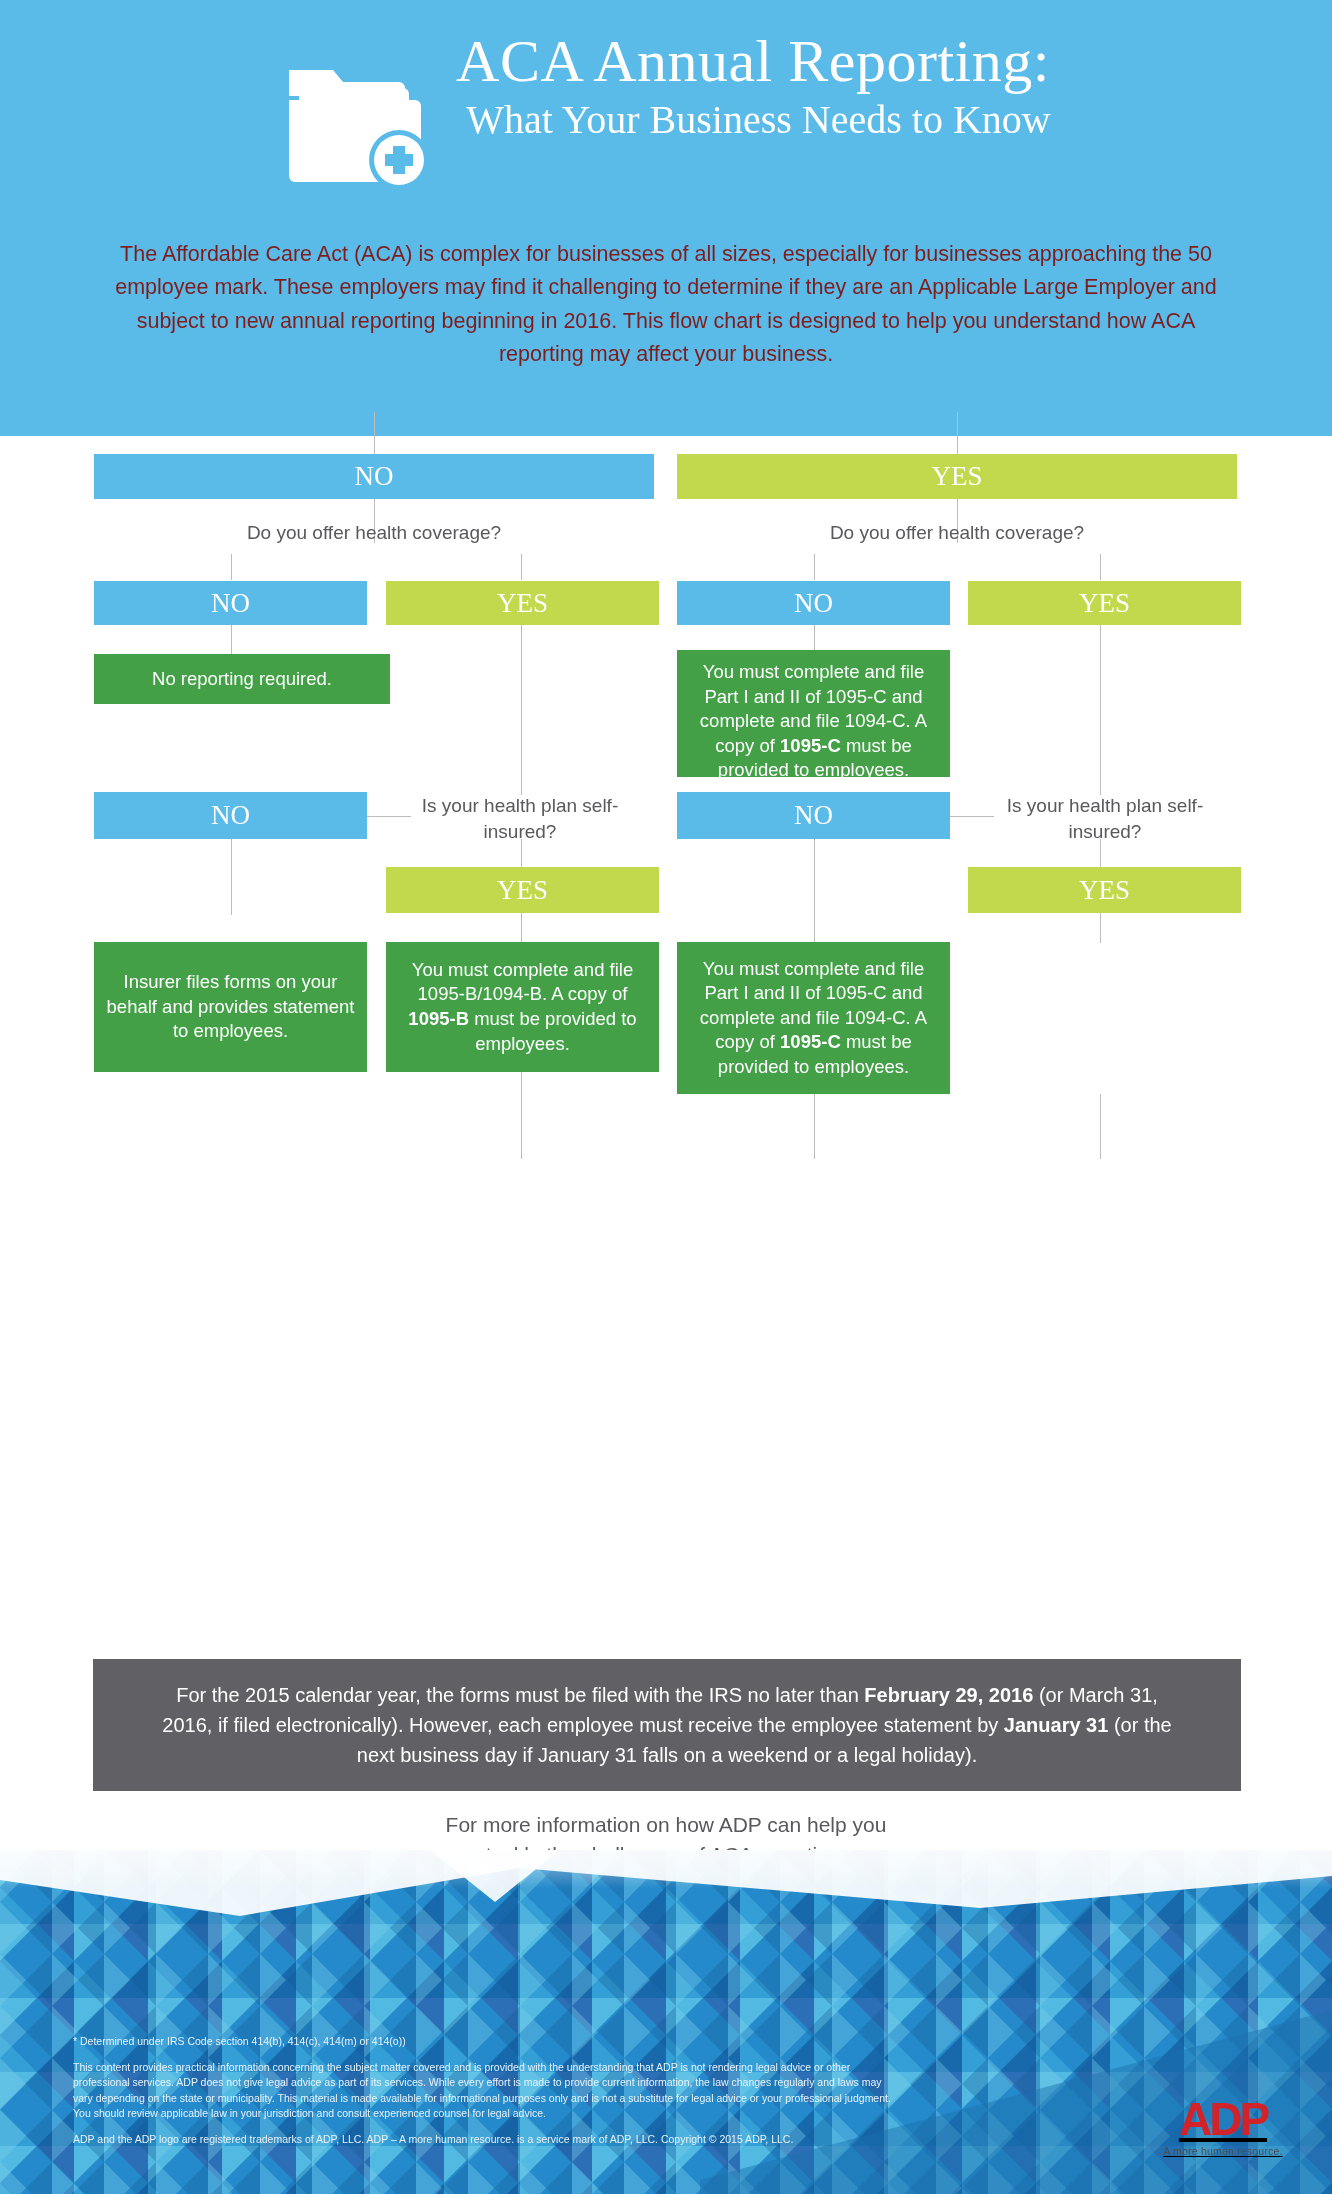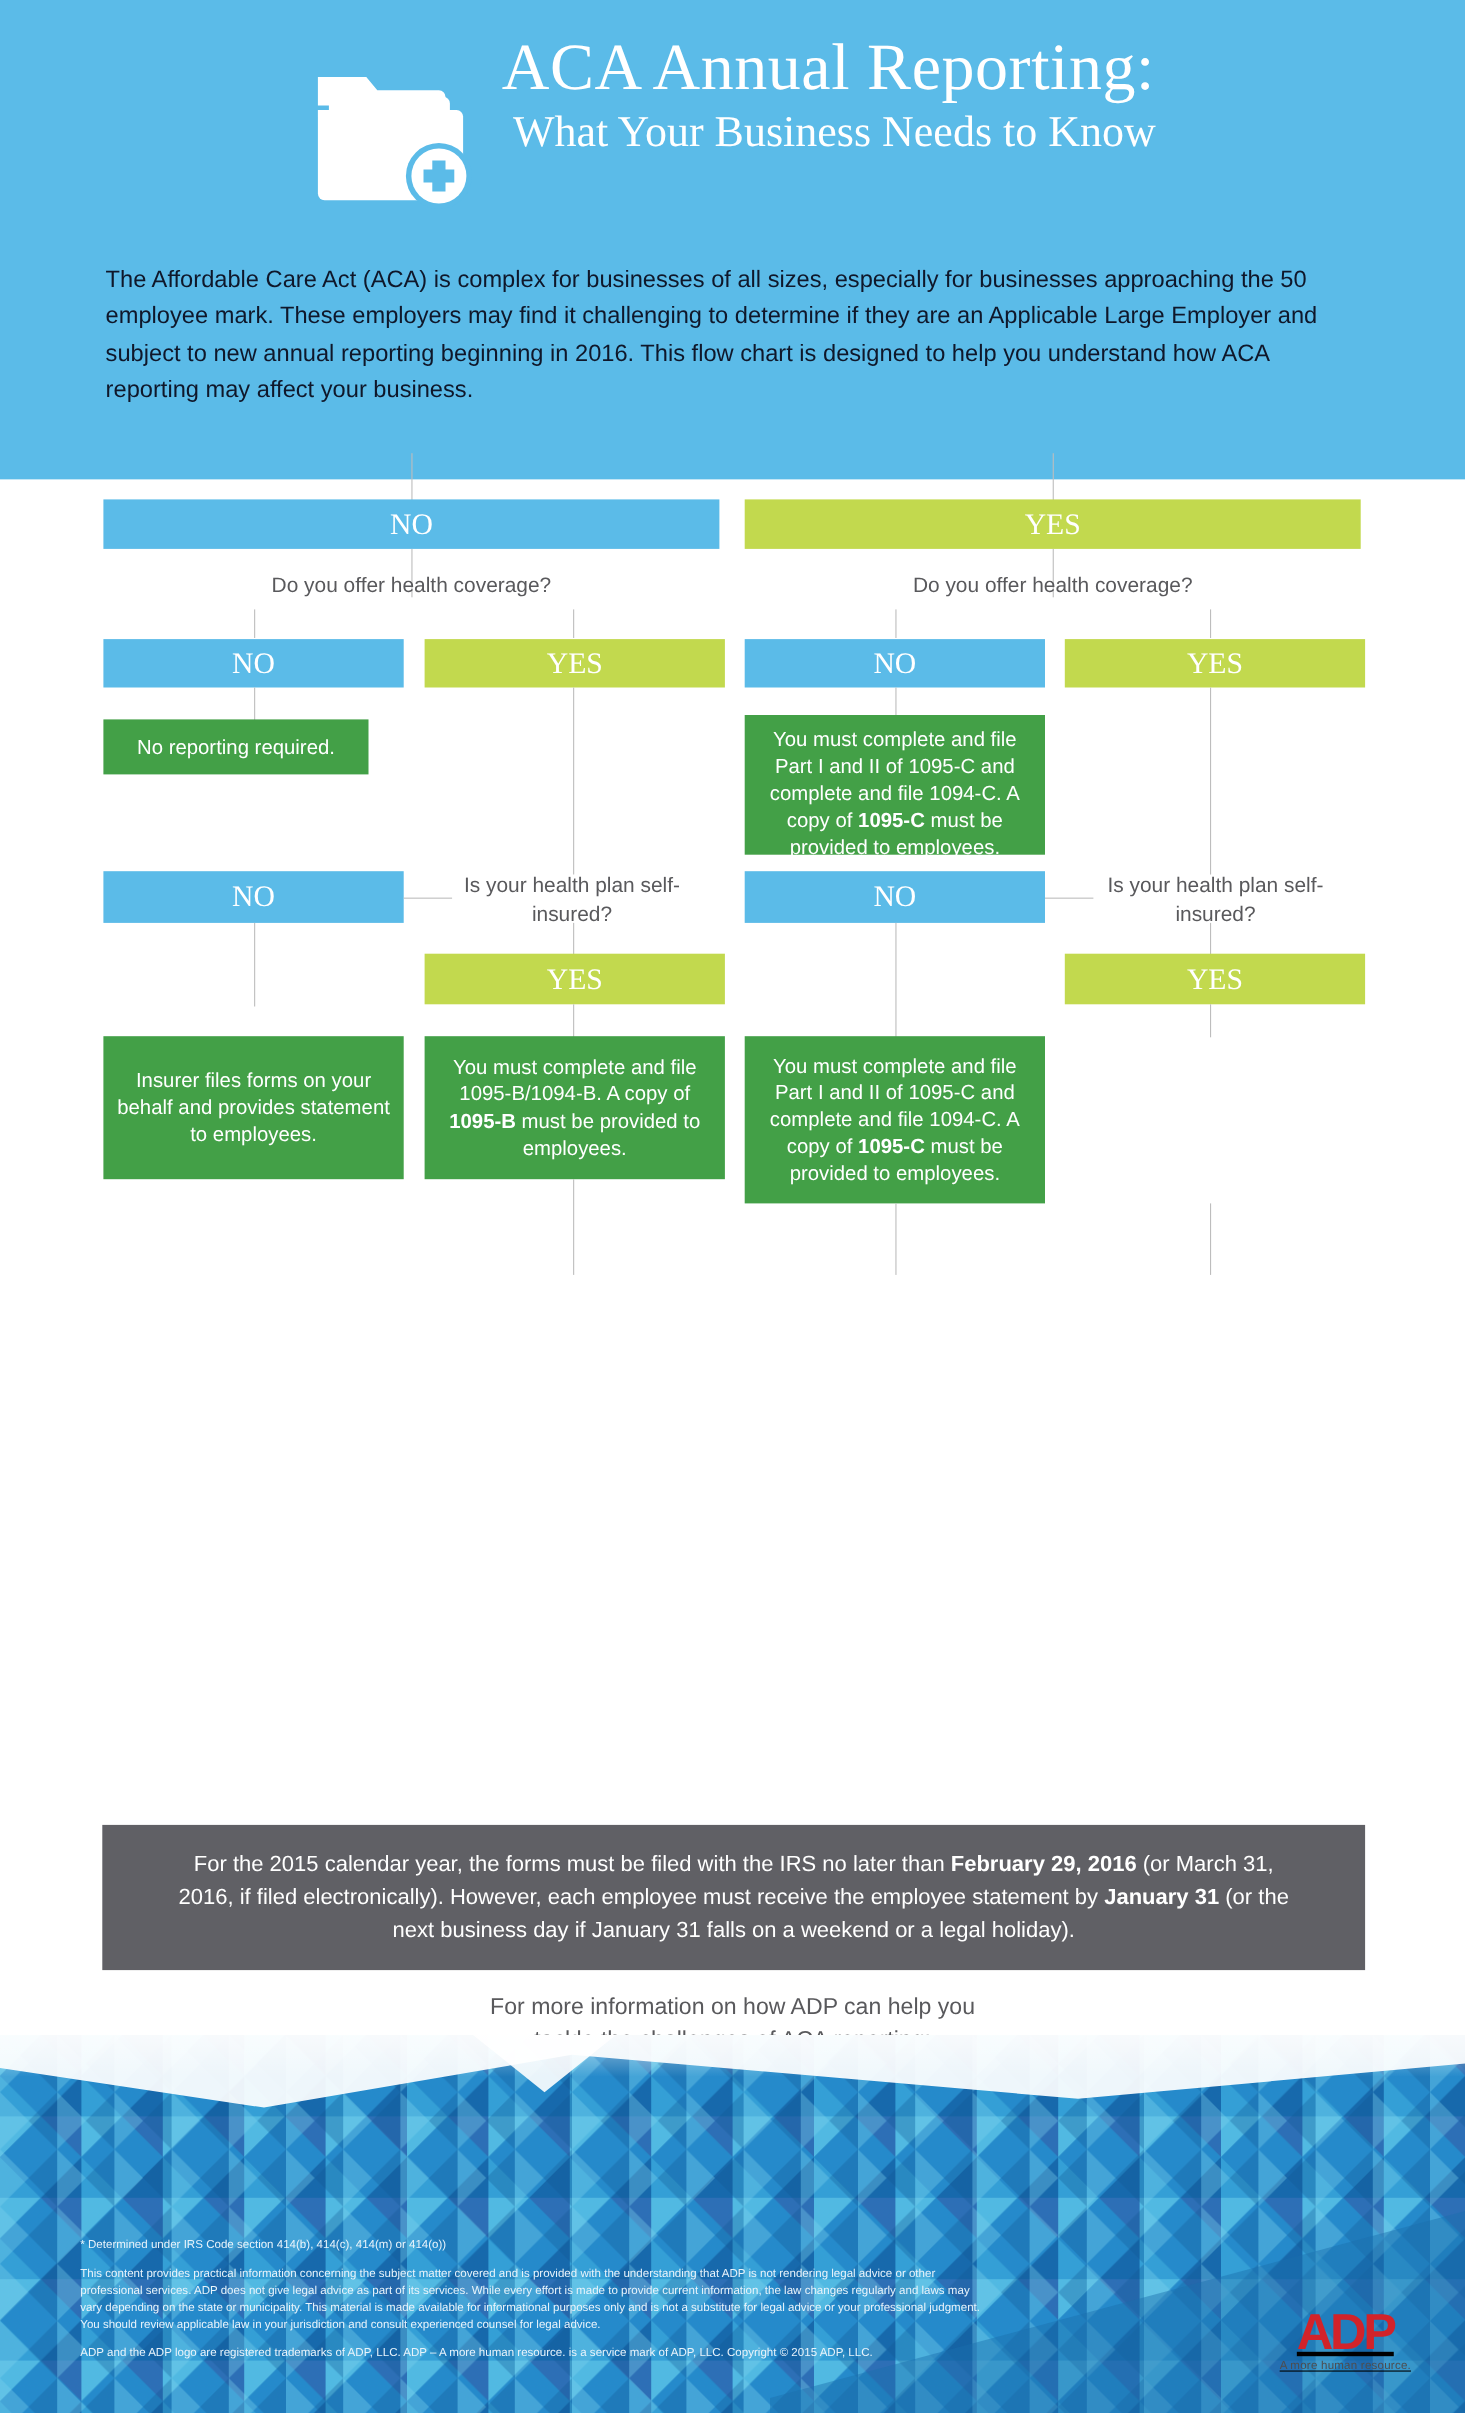--- a/index.html
+++ b/index.html
@@ -27,21 +27,21 @@
     white-space: nowrap;
   }
   .title-sub {
     font-family: "Liberation Serif", serif;
     font-size: 40px; color: #ffffff; line-height: 1.22; margin-top: 4px;
     white-space: nowrap;
     margin-left: 11px;
   }
   .intro {
     position: absolute; left: 96px; top: 238px; width: 1140px;
-    color: #0f172a; font-size: 21.5px; line-height: 1.55;
+    text-align: center; color: #7f1d1d; font-size: 21.5px; line-height: 1.55;
   }
 
   
   .flow { position: absolute; left: 0; top: 436px; width: 1332px; height: 1400px; background:#fff; }
 
   .q { position: absolute; text-align: center; color: #59595c; font-size: 19px; line-height: 1.35; }
 
   .box {
     position: absolute; display: flex; align-items: center; justify-content: center;
     color: #ffffff; text-align: center;
@@ -129,21 +129,21 @@
   <div class="ln ln-v" style="left:521px; top:118px; height:26px;"></div>
   <div class="ln ln-v" style="left:814px; top:118px; height:26px;"></div>
   <div class="ln ln-v" style="left:1100px; top:118px; height:26px;"></div>
 
   <div class="box box-blue" style="left:94px;  top:145px; width:273px; height:44px;">NO</div>
   <div class="box box-green" style="left:386px; top:145px; width:273px; height:44px;">YES</div>
   <div class="box box-blue" style="left:677px; top:145px; width:273px; height:44px;">NO</div>
   <div class="box box-green" style="left:968px; top:145px; width:273px; height:44px;">YES</div>
 
   <div class="ln ln-v" style="left:231px; top:189px; height:31px;"></div>
-  <div class="box box-dark" style="left:94px; top:218px; width:241px; height:50px;">No reporting required.</div>
+  <div class="box box-dark" style="left:94px; top:218px; width:296px; height:50px;">No reporting required.</div>
 
   <div class="ln ln-v" style="left:814px; top:189px; height:26px;"></div>
   <div class="box box-dark" style="left:677px; top:214px; width:273px; height:127px; align-items:flex-start; padding-top:10px;">
     <span><span>You must complete and file Part I and II of 1095-C and complete and file 1094-C. A copy of </span><b>1095-C</b><span> must be provided to employees.</span></span>
   </div>
 
   <div class="ln ln-v" style="left:521px; top:189px; height:170px;"></div>
   <div class="ln ln-v" style="left:1100px; top:189px; height:170px;"></div>
 
   <div class="box box-blue" style="left:94px;  top:356px; width:273px; height:47px;">NO</div>

